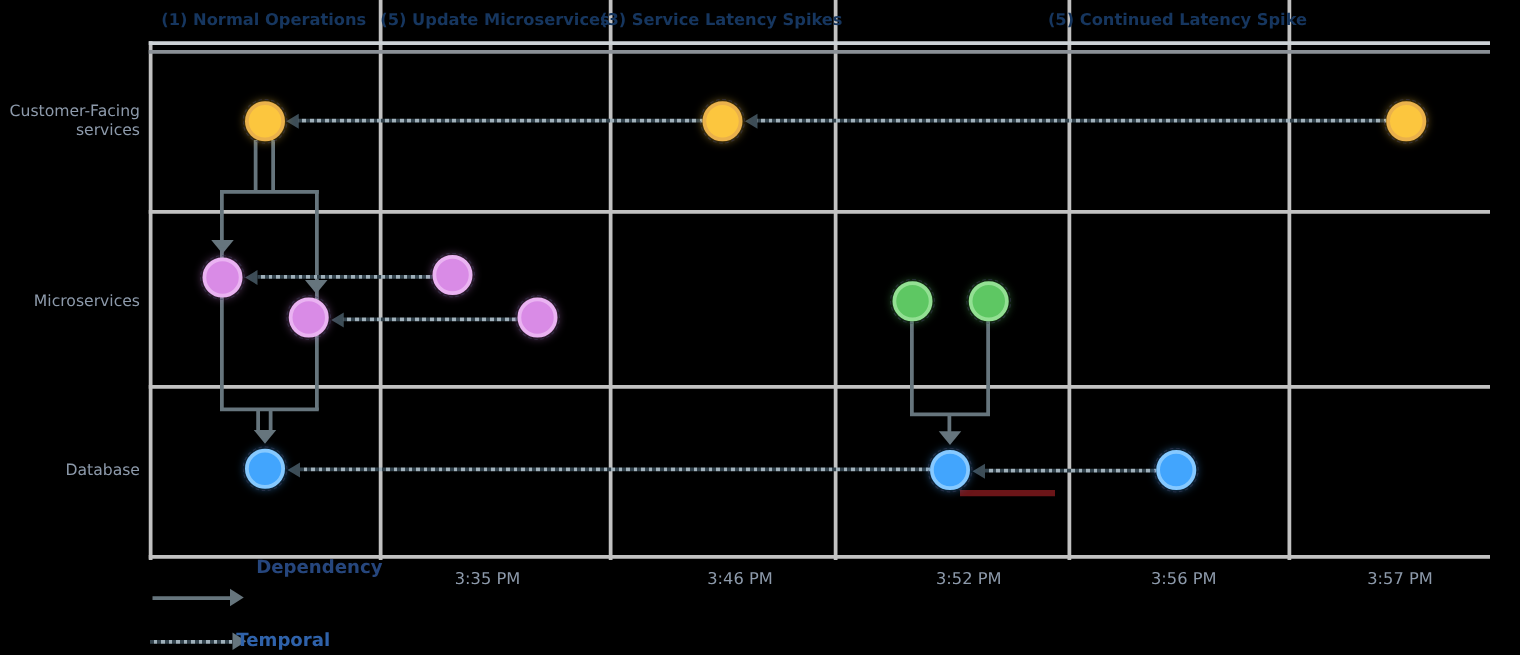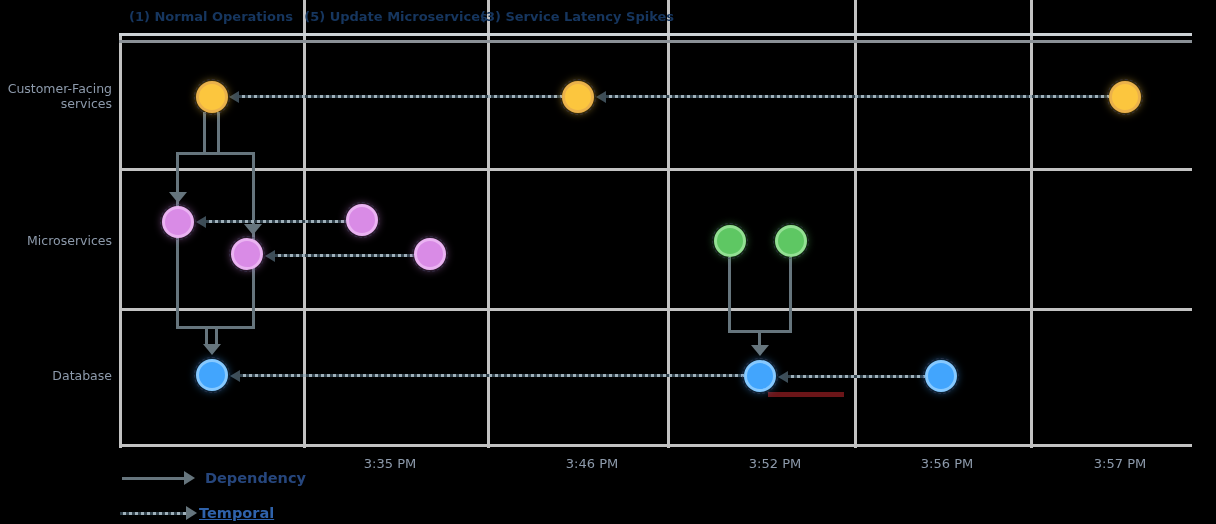--- a/index.html
+++ b/index.html
@@ -39,20 +39,21 @@
 
   <div class="hline soft" style="left:119px;top:33px;width:1097px;height:3px;"></div>
   <div class="hline dim" style="left:119px;top:40px;width:1097px;height:3px;"></div>
   <div class="hline" style="left:119px;top:168px;width:1097px;height:3px;"></div>
   <div class="hline" style="left:119px;top:308px;width:1097px;height:3px;"></div>
   <div class="hline" style="left:119px;top:444px;width:1097px;height:3px;"></div>
 
   <div class="hdr" style="left:211px;">(1) Normal Operations</div>
   <div class="hdr" style="left:396px;">(5) Update Microservices</div>
   <div class="hdr" style="left:577px;">(3) Service Latency Spikes</div>
+  <div class="hdr" style="left:942px;">(5) Continued Latency Spike</div>
 
   <div class="lane-label" style="top:81px;">
     <div>Customer-Facing</div>
     <div>services</div>
   </div>
   <div class="lane-label" style="top:233px;">Microservices</div>
   <div class="lane-label" style="top:368px;">Database</div>
 
   <div class="ts" style="left:390px;top:456px;">3:35 PM</div>
   <div class="ts" style="left:592px;top:456px;">3:46 PM</div>
@@ -103,19 +104,19 @@
   <div class="node purple" style="left:346px;top:204px;"></div>
   <div class="node purple" style="left:414px;top:238px;"></div>
   <div class="node green" style="left:714px;top:225px;"></div>
   <div class="node green" style="left:775px;top:225px;"></div>
   <div class="node blue" style="left:196px;top:359px;"></div>
   <div class="node blue" style="left:744px;top:360px;"></div>
   <div class="node blue" style="left:925px;top:360px;"></div>
 
   <div class="dep" style="left:122px;top:477px;width:62px;height:3px;"></div>
   <div class="arr-right" style="left:184px;top:471px;"></div>
-  <div class="legend-label dep-l" style="left:205px;top:470px;">Dependency</div>
+  <div class="legend-label dep-l" style="left:205px;top:446px;">Dependency</div>
 
   <div class="temp" style="left:120px;top:512px;width:66px;"></div>
   <div class="arr-right" style="left:186px;top:506px;"></div>
-  <div class="legend-label temp-l" style="left:199px;top:505px;text-decoration:underline;">Temporal</div>
+  <div class="legend-label temp-l" style="left:189px;top:505px;">Temporal</div>
 
 </div>
 
 </body></html>

